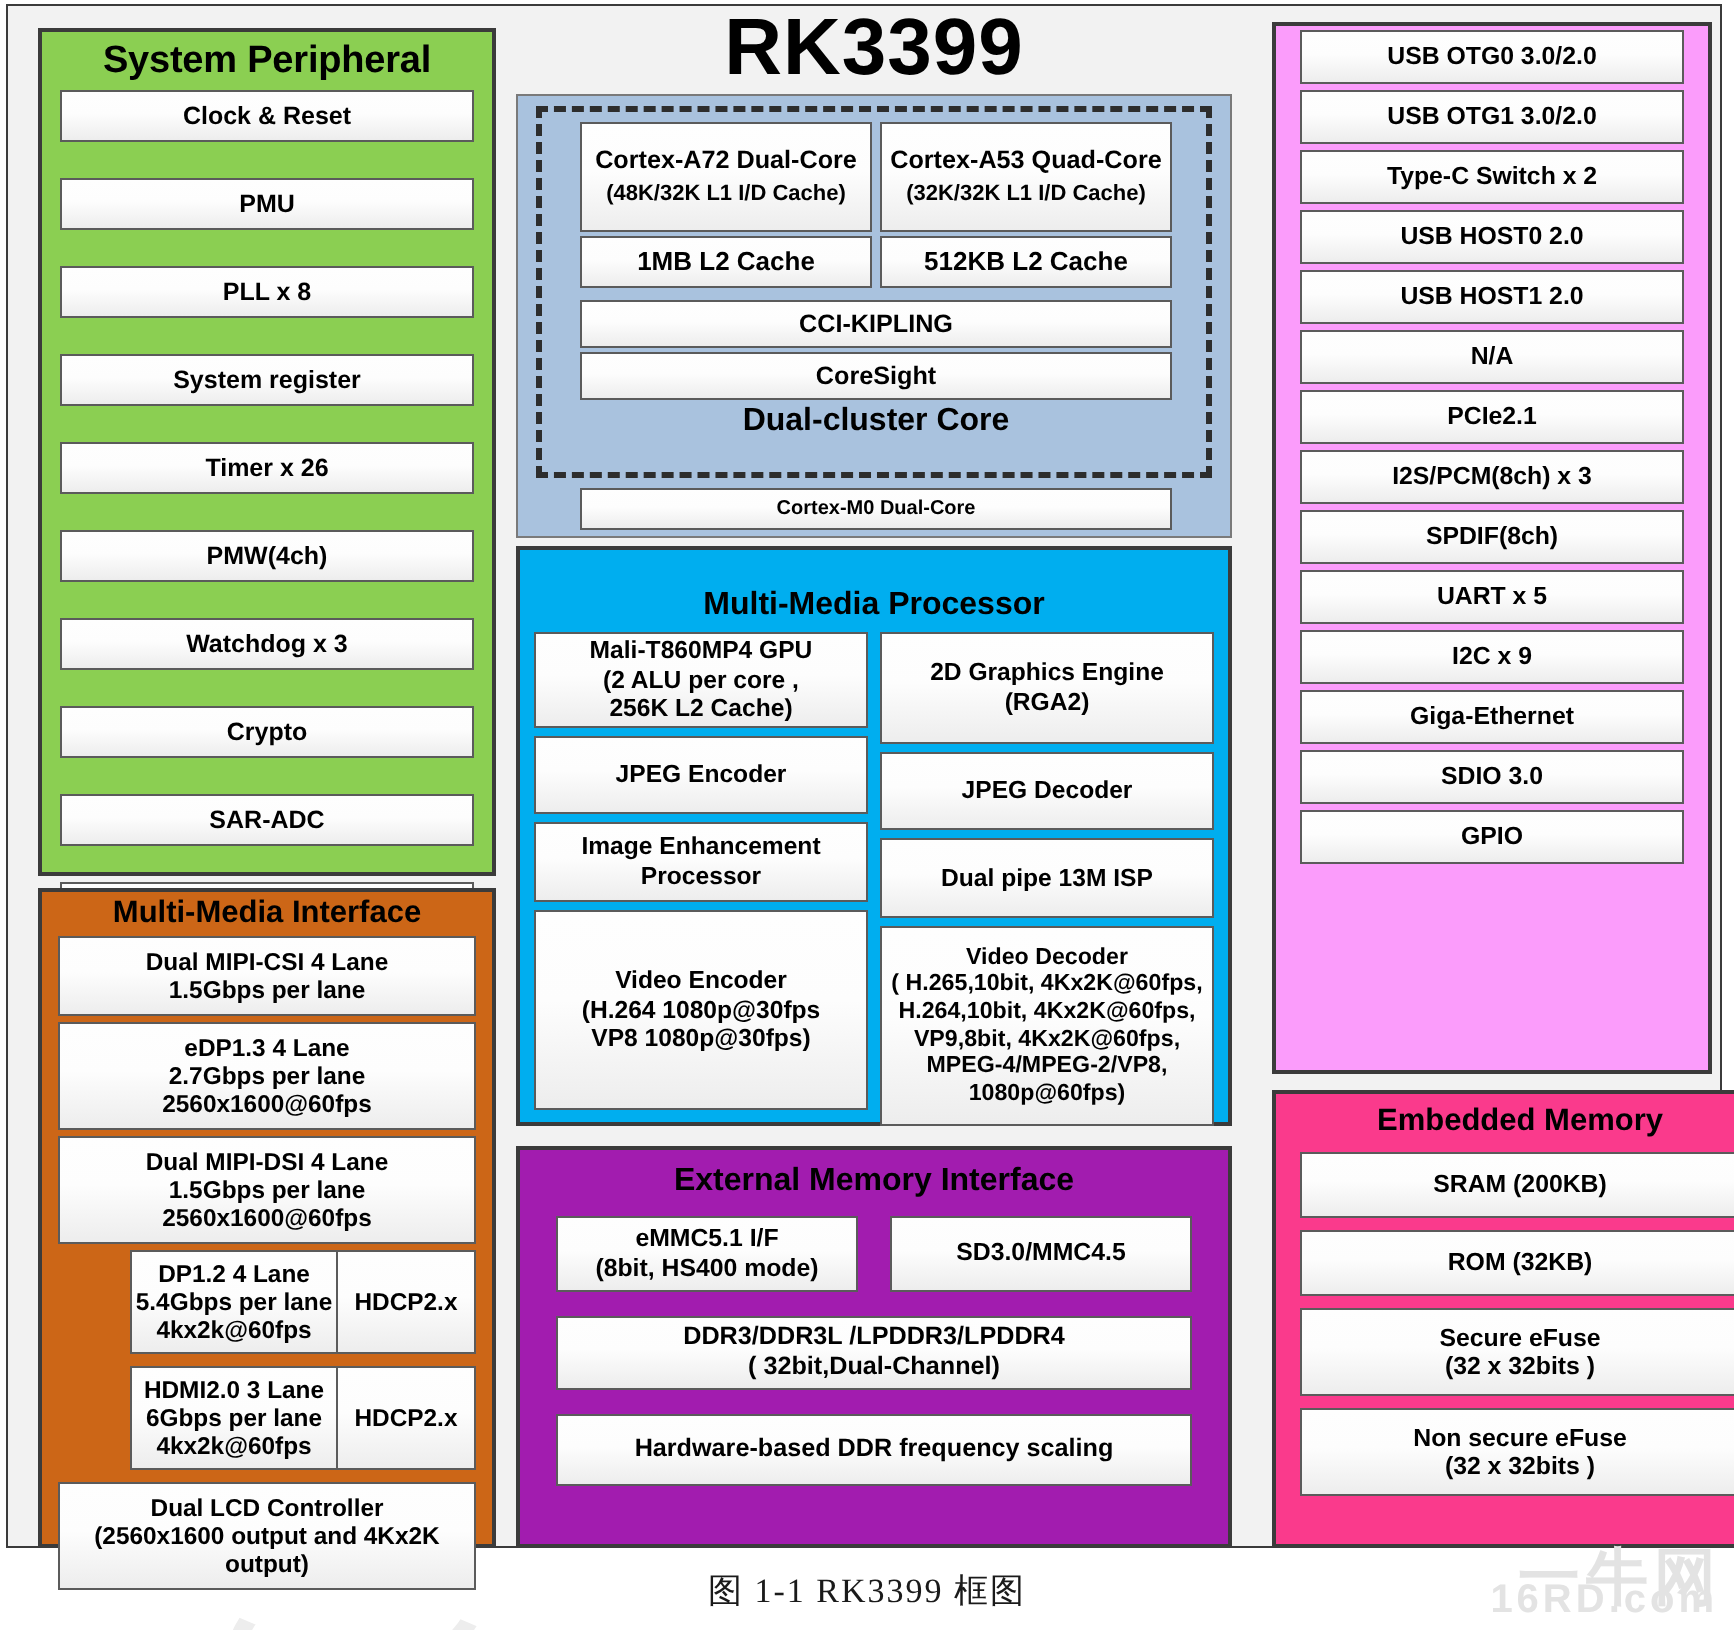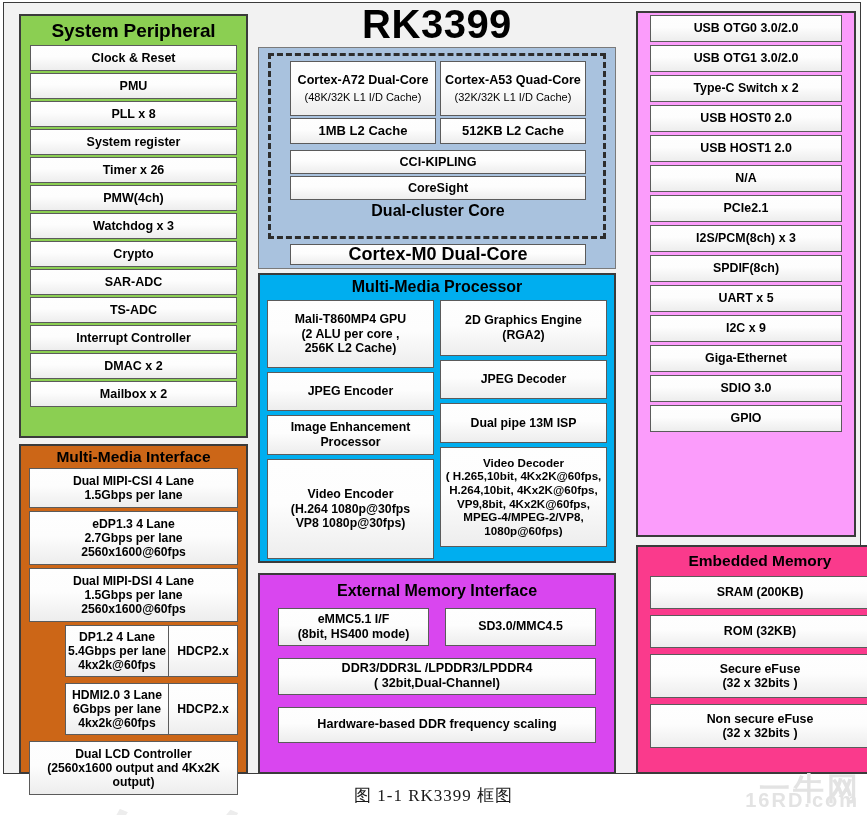--- a/index.html
+++ b/index.html
@@ -57,39 +57,39 @@
     flex-direction: column;
     align-items: center;
     justify-content: center;
     text-align: center;
     font-weight: bold;
     color: #000;
     line-height: 1.18;
     overflow: hidden;
   }
   .cell .sub {
-    font-weight: normal;
+    font-weight: bold;
   }
 
   
   #sys-peripheral {
     left: 19px; top: 14px;
     width: 229px; height: 424px;
     background: #8bcf52;
     padding: 4px 9px 7px 9px;
   }
   #sys-peripheral .panel-title {
     font-size: 19px;
     margin: 1px 0 4px 0;
     letter-spacing: -0.1px;
   }
   #sys-peripheral .cell {
     height: 26px;
     font-size: 12.5px;
-    margin-bottom: 2px;
+    margin-bottom: 18px;
   }
 
   
   #mm-interface {
     left: 19px; top: 444px;
     width: 229px; height: 330px;
     background: #cc6617;
     padding: 2px 8px 6px 8px;
   }
   #mm-interface .panel-title {
@@ -174,54 +174,54 @@
     font-size: 16px;
     font-weight: bold;
   }
   #cortex-m0 {
     position: absolute;
     left: 31px; top: 196px;
     width: 296px;
   }
   #cortex-m0 .cell {
     height: 21px;
-    font-size: 18px;
+    font-size: 10px;
   }
 
   
   #mm-processor {
     left: 258px; top: 273px;
     width: 358px; height: 290px;
     background: #00aeef;
     padding: 2px 7px 6px 7px;
   }
   #mm-processor .panel-title {
     font-size: 16px;
-    margin: 2px 0 4px 0;
+    margin: 18px 0 4px 0;
   }
   .mmp-grid {
     display: flex;
     gap: 6px;
   }
   .mmp-col { flex: 1 1 0; display: flex; flex-direction: column; }
   .mmp-col .cell { margin-bottom: 4px; font-size: 12.3px; }
-  .cell.h-gpu   { height: 68px; }
+  .cell.h-gpu   { height: 48px; }
   .cell.h-jpeg  { height: 39px; }
   .cell.h-iep   { height: 40px; }
   .cell.h-venc  { height: 100px; }
   .cell.h-2d    { height: 56px; }
   .cell.h-isp   { height: 40px; }
   .cell.h-vdec  { height: 100px; font-size: 11.6px; }
   .cell.h-vdec .ln { display: block; }
 
   
   #ext-memory {
     left: 258px; top: 573px;
     width: 358px; height: 201px;
-    background: #d946ef;
+    background: #a21caf;
     padding: 2px 18px 6px 18px;
   }
   #ext-memory .panel-title {
     font-size: 16px;
     margin: 6px 0 8px 0;
   }
   .emi-row { display: flex; gap: 16px; margin-bottom: 12px; }
   .emi-row .cell { flex: 1 1 0; height: 38px; font-size: 12.4px; }
   #ext-memory .cell.wide { height: 37px; font-size: 12.6px; margin-bottom: 12px; }
   #ext-memory .cell.wide.single { height: 36px; }

